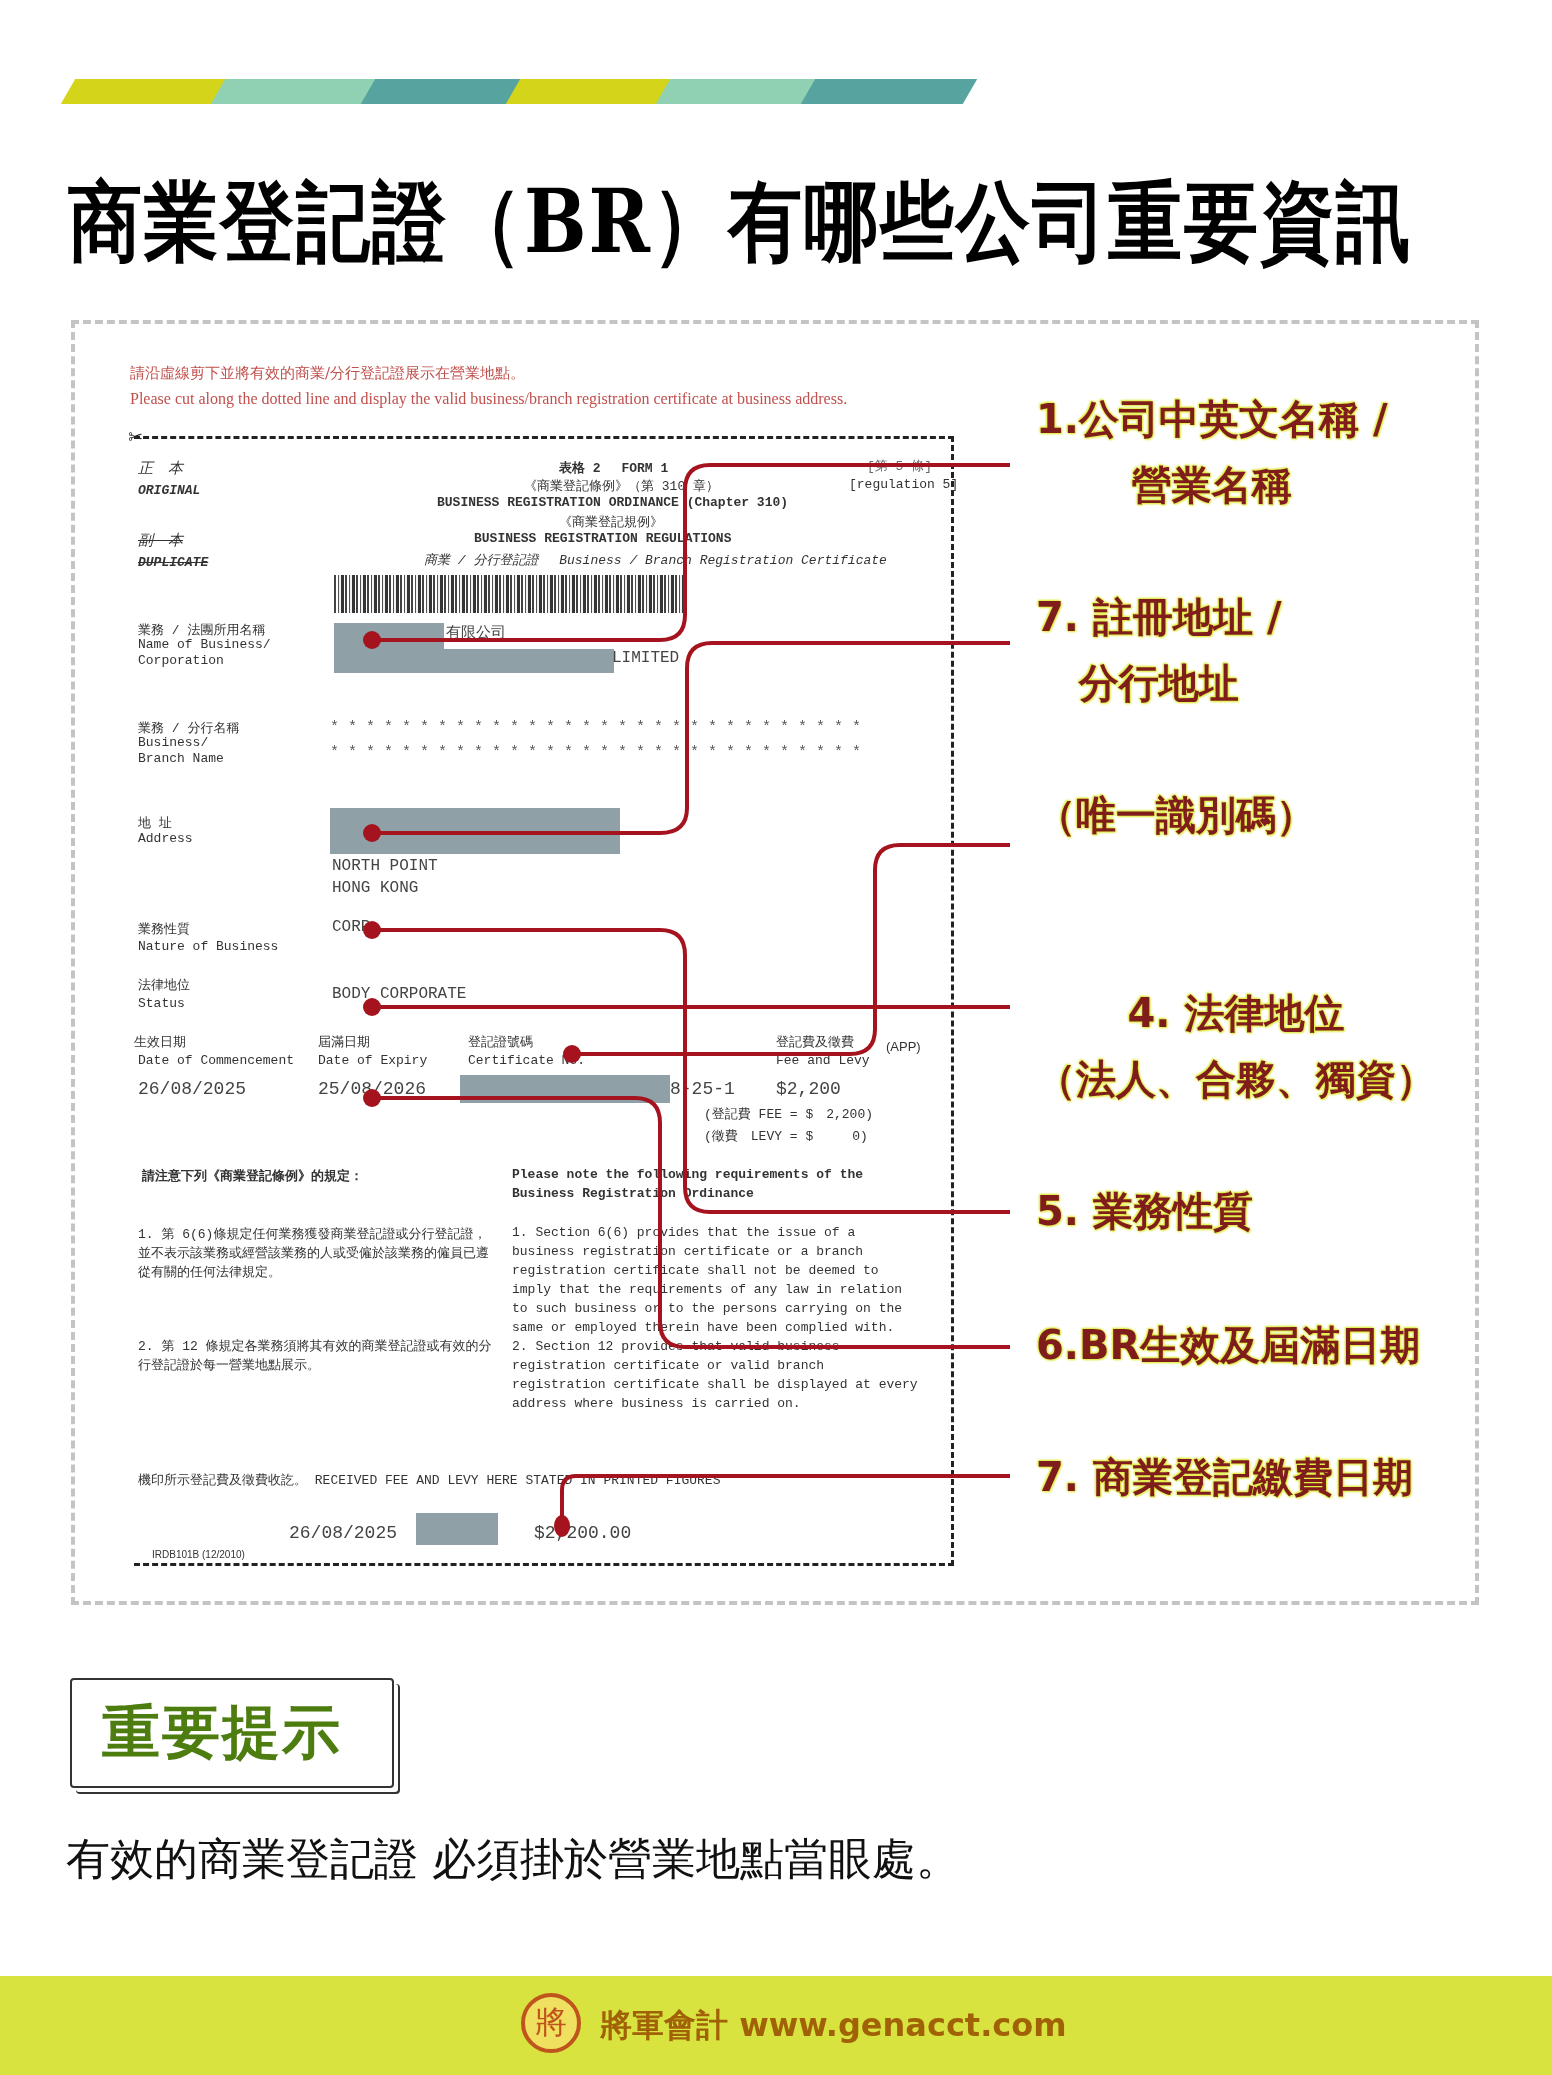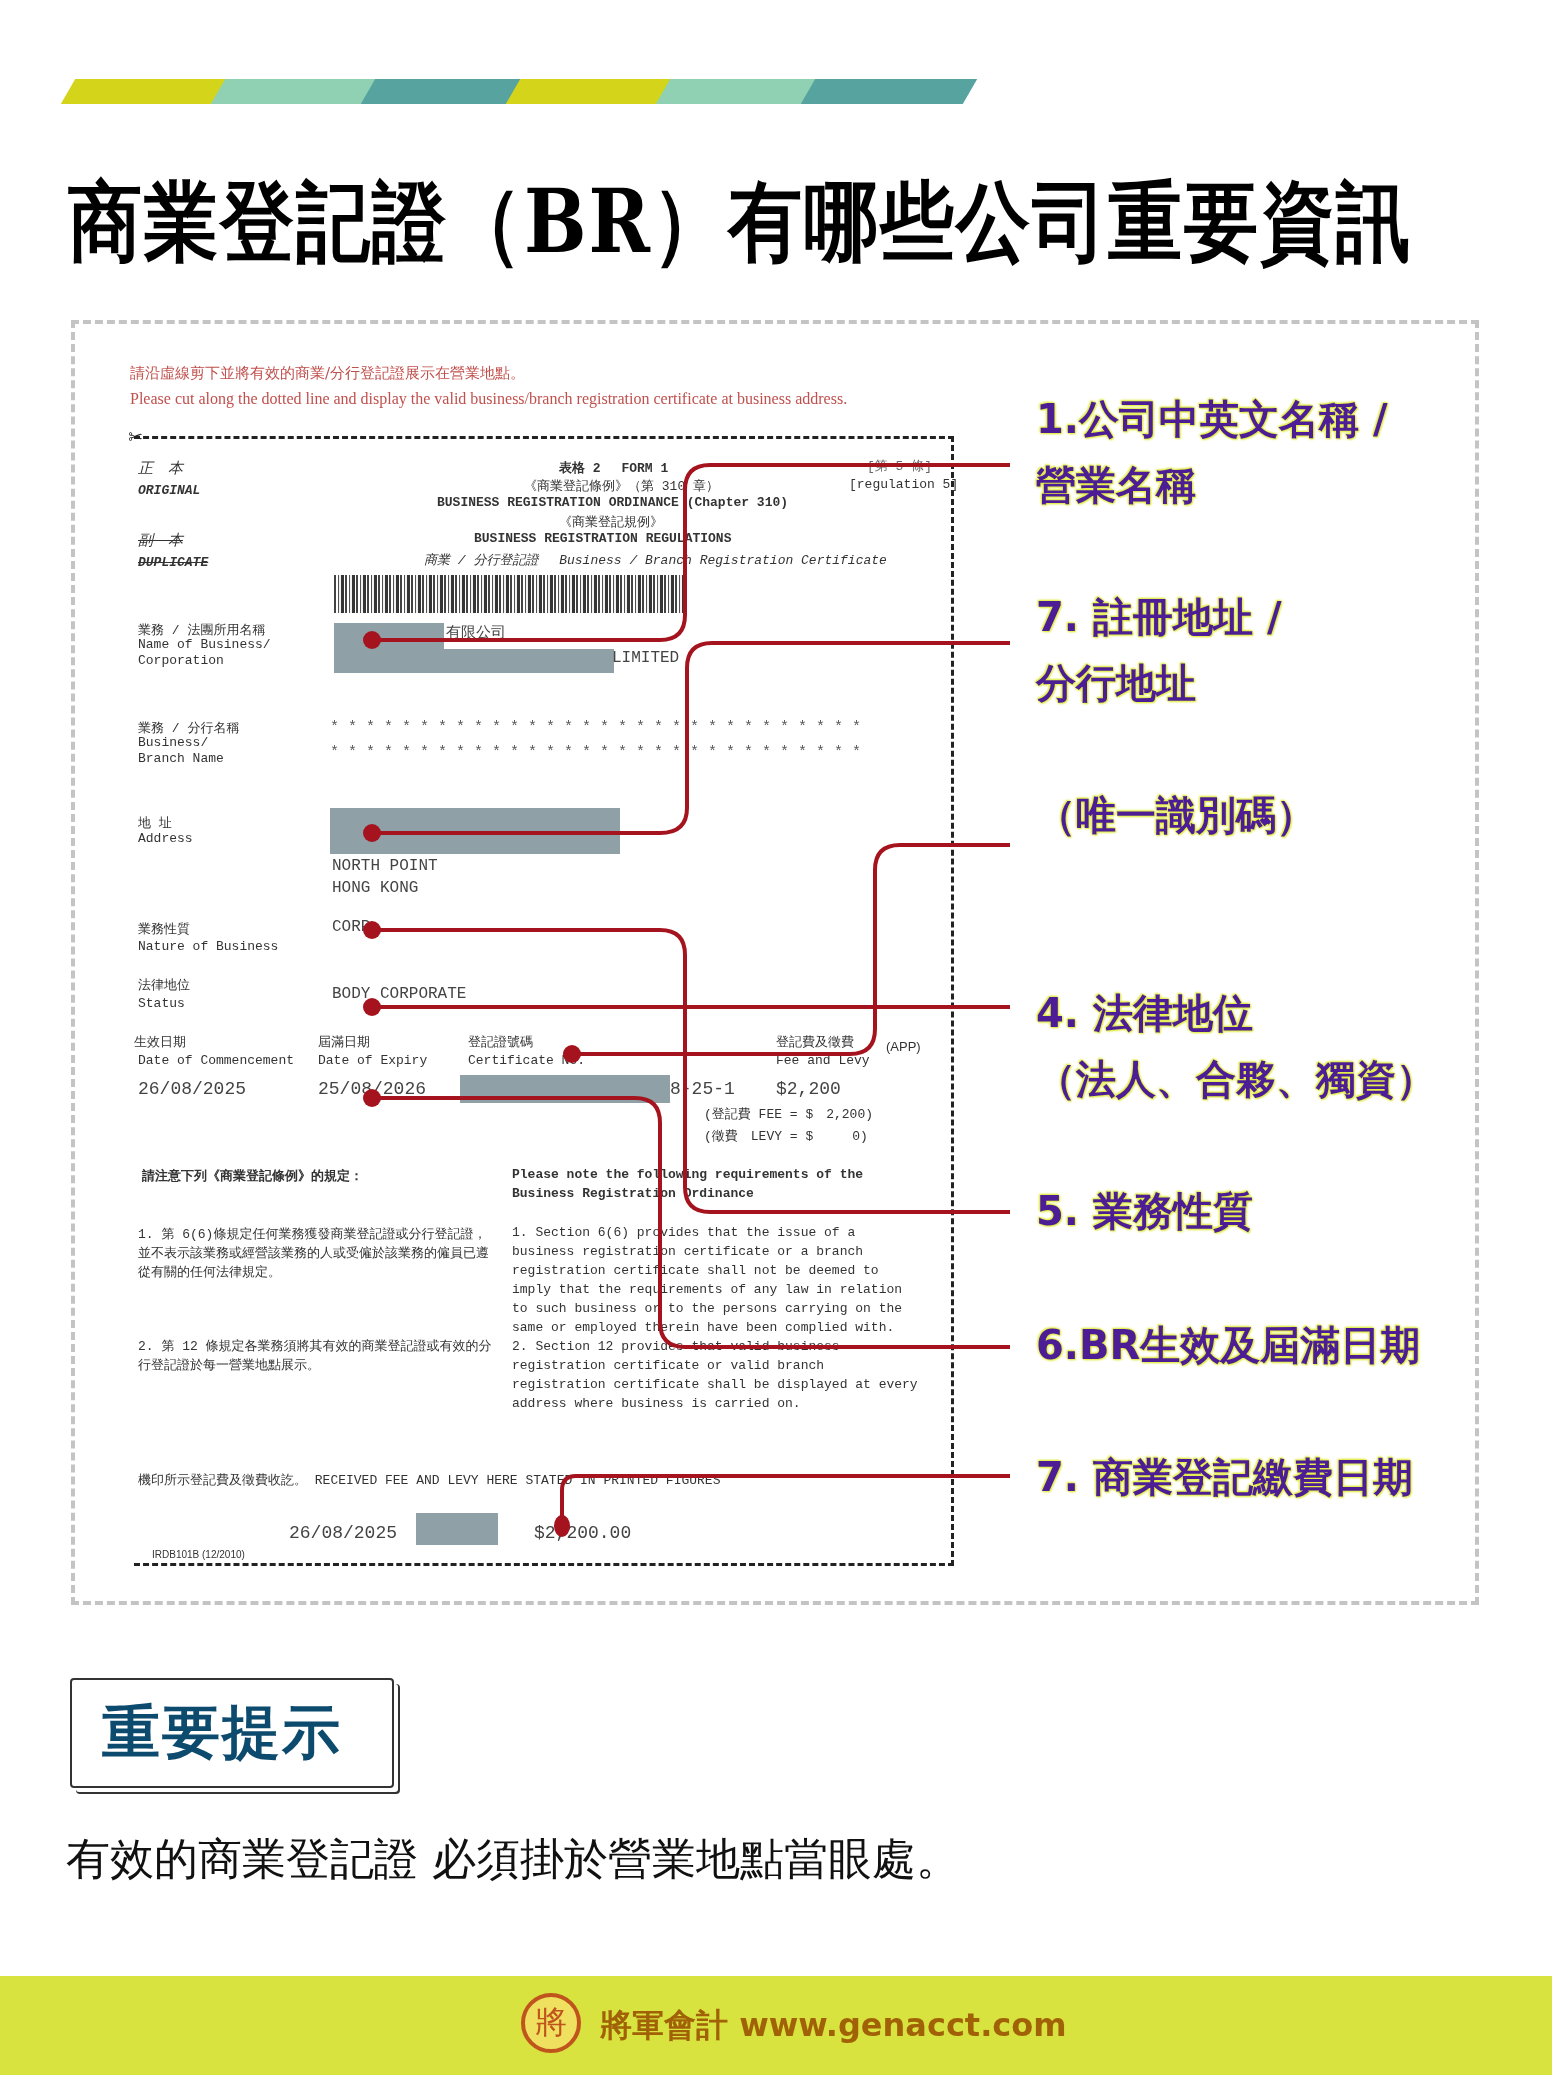--- a/index.html
+++ b/index.html
@@ -15,24 +15,24 @@
   .c { position: absolute; white-space: nowrap; font-family: Liberation Mono, monospace; }
   .sm { font-size: 13px; }
   .md { font-size: 15px; }
   .mono { font-family: "Liberation Mono", monospace; font-size: 18px; color: #444; }
   .redact { position: absolute; background: #8fa0a6; }
   .barcode { position: absolute; left: 310px; top: 136px; width: 350px; height: 38px;
     background: repeating-linear-gradient(90deg, #222 0 2px, #fff 2px 4px, #333 4px 5px, #eee 5px 7px, #111 7px 10px, #fff 10px 11px); opacity: 0.85; }
   .stars { letter-spacing: 9px; font-size: 15px; color: #555; font-family: "Liberation Mono", monospace; }
   .para { white-space: normal; line-height: 19px; }
   svg.lines { position: absolute; left: 0; top: 0; width: 1552px; height: 2075px; pointer-events: none; }
-  .label { position: absolute; left: 1036px; font-family: "DejaVu Sans", sans-serif; font-weight: bold; font-size: 40px; line-height: 66px; color: #4c1d95;
-    text-shadow: 0 0 2px #e6f040, 0 0 3px #e6f040, 1px 1px 2px #d8e84a, -1px -1px 2px #d8e84a; white-space: nowrap; }
+  .label { position: absolute; left: 1036px; font-family: "DejaVu Sans", sans-serif; font-weight: bold; font-size: 40px; line-height: 66px; color: #7f1d1d;
+    text-shadow: 0 0 2px #e6f040, 0 0 3px #e6f040, 1px 1px 2px #d8e84a, -1px -1px 2px #d8e84a; white-space: nowrap; text-align: center; }
   .tip-box { position: absolute; left: 70px; top: 1678px; width: 320px; height: 106px; border: 2px solid #333; border-radius: 4px; background: #fff; box-shadow: 5px 5px 0 -1px #fff, 6px 6px 0 0 #333; }
-  .tip-text { position: absolute; left: 30px; top: 14px; font-size: 58px; font-weight: bold; color: #0c4a6e; letter-spacing: 2px; }
+  .tip-text { position: absolute; left: 30px; top: 14px; font-size: 58px; font-weight: bold; color: #4d7c0f; letter-spacing: 2px; }
   .tip-body { position: absolute; left: 66px; top: 1830px; font-size: 44px; color: #111; white-space: nowrap; }
   .footer { position: absolute; left: 0; top: 1976px; width: 1552px; height: 99px; background: #d9e33f; }
   .logo { position: absolute; left: 521px; top: 17px; width: 60px; height: 60px; border-radius: 50%; border: 4px solid #c0541d; box-sizing: border-box; background: #f0e060; display: flex; align-items: center; justify-content: center; color: #c0541d; font-size: 32px; font-family: "DejaVu Serif", serif; }
   .footer-text { position: absolute; left: 600px; top: 28px; font-size: 32px; font-weight: bold; color: #a16207; white-space: nowrap; }
 </style>
 </head>
 <body>
 
 <div class="stripe">
   <div style="left:10px;background:#d4d41a"></div>

